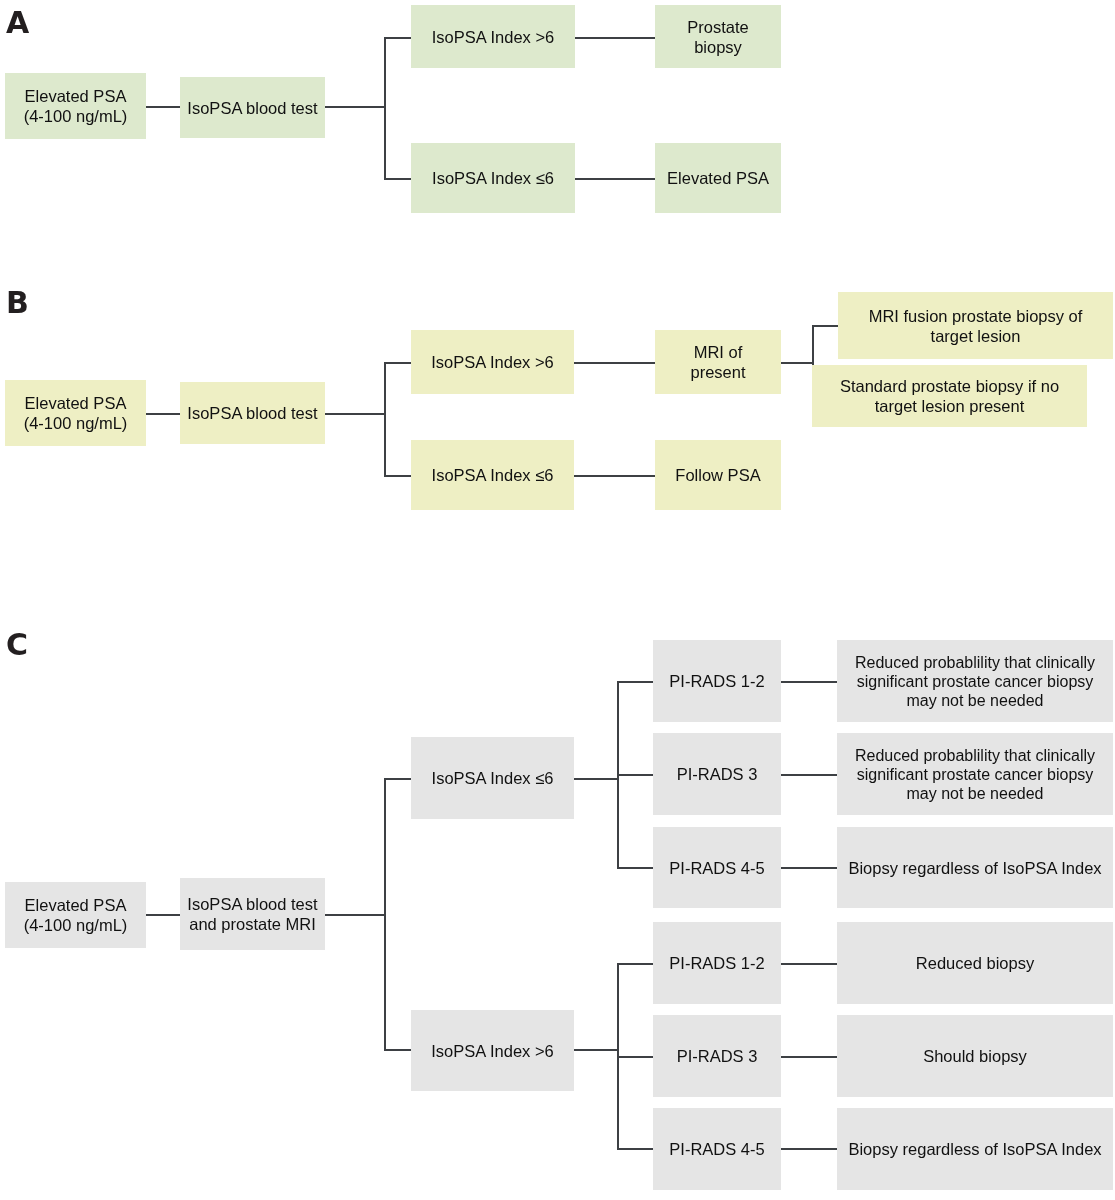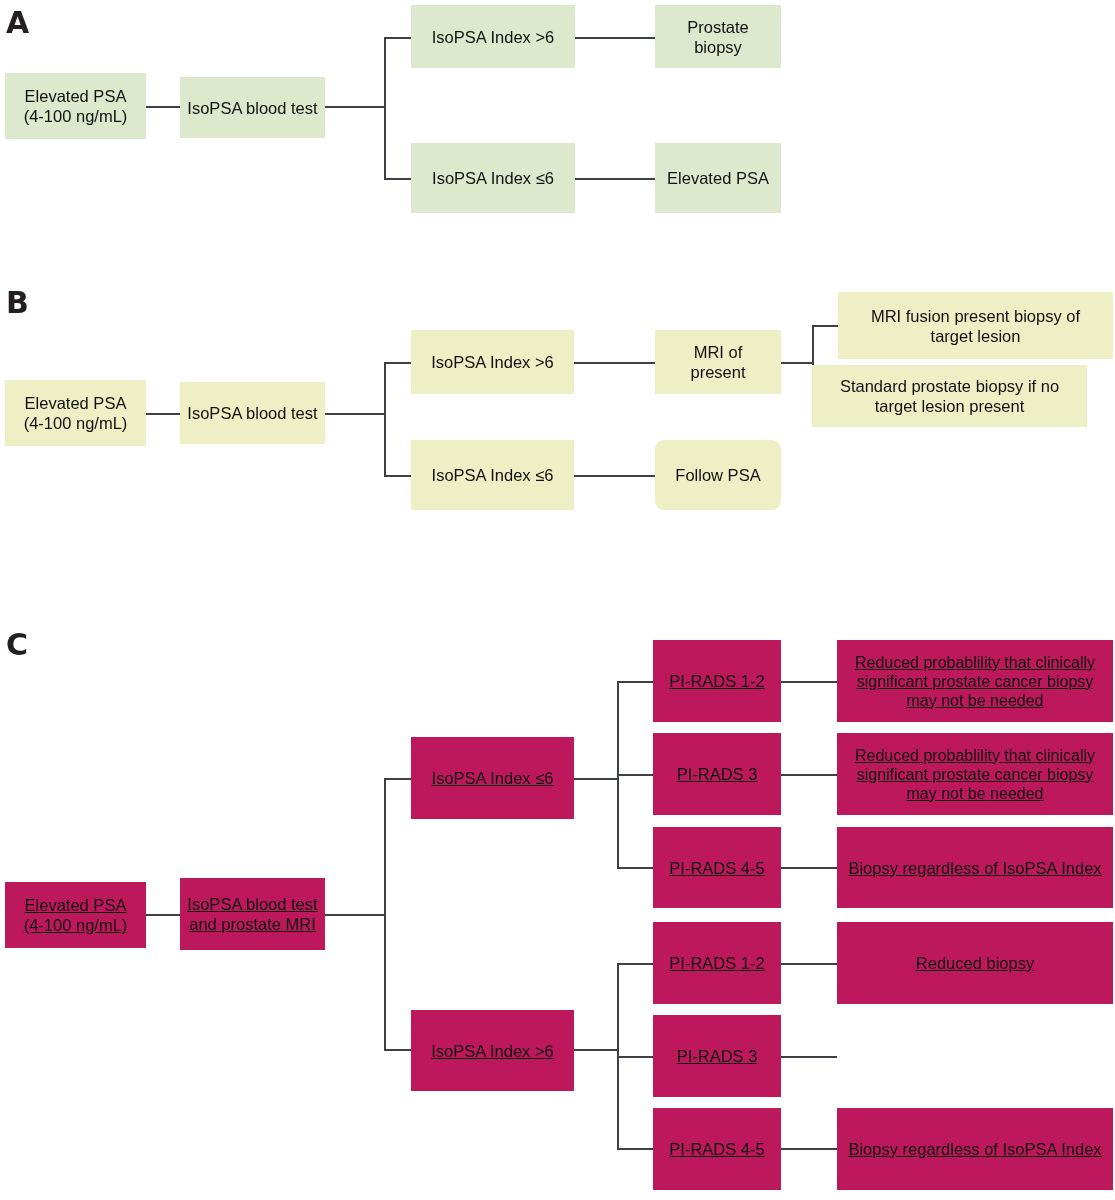--- a/index.html
+++ b/index.html
@@ -35,21 +35,21 @@
     justify-content: center;
     text-align: center;
     font-size: 16.5px;
     line-height: 20px;
     color: #111111;
     padding: 2px 6px;
     white-space: pre-line;
   }
   .node.green  { background: #dde9cd; }
   .node.yellow { background: #eeefc4; }
-  .node.blue   { background: #be185d; text-decoration: underline; }
+  .node.blue   { background: #e5e5e5; }
 
   .conn {
     position: absolute;
     background: #3d4044;
   }
   .conn.h { height: 1.6px; }
   .conn.v { width: 1.6px; }
 </style>
 </head>
 <body>
@@ -99,23 +99,23 @@
 
   <div class="node yellow" style="left:180px; top:382px; width:145px; height:62px;">IsoPSA blood test</div>
 
   <div class="node yellow" style="left:411px; top:330px; width:163px; height:64px;">IsoPSA Index &gt;6</div>
 
   <div class="node yellow" style="left:411px; top:440px; width:163px; height:70px;">IsoPSA Index ≤6</div>
 
   <div class="node yellow" style="left:655px; top:330px; width:126px; height:64px;">MRI of
 present</div>
 
-  <div class="node yellow" style="left:655px; top:440px; width:126px; height:70px;border-radius:9px;">Follow PSA</div>
+  <div class="node yellow" style="left:655px; top:440px; width:126px; height:70px;">Follow PSA</div>
 
-  <div class="node yellow" style="left:838px; top:292px; width:275px; height:67px;">MRI fusion present biopsy of
+  <div class="node yellow" style="left:838px; top:292px; width:275px; height:67px;">MRI fusion prostate biopsy of
 target lesion</div>
 
   <div class="node yellow" style="left:812px; top:365px; width:275px; height:62px;">Standard prostate biopsy if no
 target lesion present</div>
 
   <div class="panel-label" style="left:6px; top:630px;">C</div>
 
   <div class="conn h" style="left:146px; top:914px; width:34px;"></div>
   <div class="conn h" style="left:325px; top:914px; width:60px;"></div>
   <div class="conn v" style="left:384px; top:778px; height:272px;"></div>
@@ -167,16 +167,17 @@
   <div class="node blue" style="left:837px; top:827px; width:276px; height:81px;">Biopsy regardless of IsoPSA Index</div>
 
   <div class="node blue" style="left:653px; top:922px; width:128px; height:82px;">PI-RADS 1-2</div>
 
   <div class="node blue" style="left:653px; top:1015px; width:128px; height:82px;">PI-RADS 3</div>
 
   <div class="node blue" style="left:653px; top:1108px; width:128px; height:82px;">PI-RADS 4-5</div>
 
   <div class="node blue" style="left:837px; top:922px; width:276px; height:82px;">Reduced biopsy</div>
 
+  <div class="node blue" style="left:837px; top:1015px; width:276px; height:82px;">Should biopsy</div>
 
   <div class="node blue" style="left:837px; top:1108px; width:276px; height:82px;">Biopsy regardless of IsoPSA Index</div>
 
 </div>
 
 </body></html>

